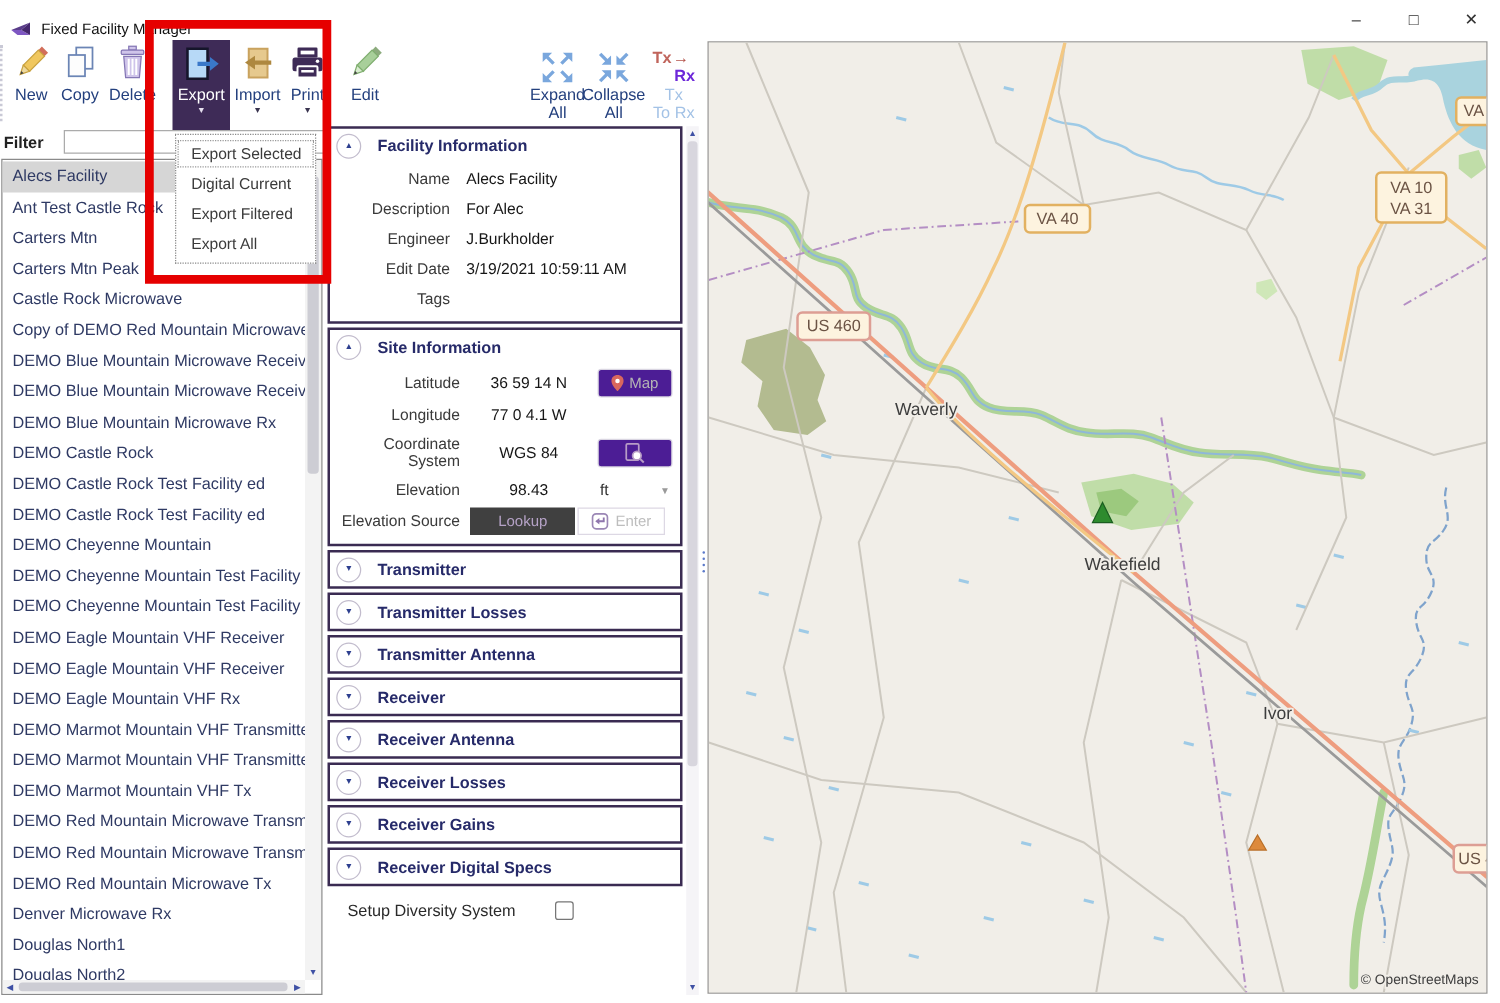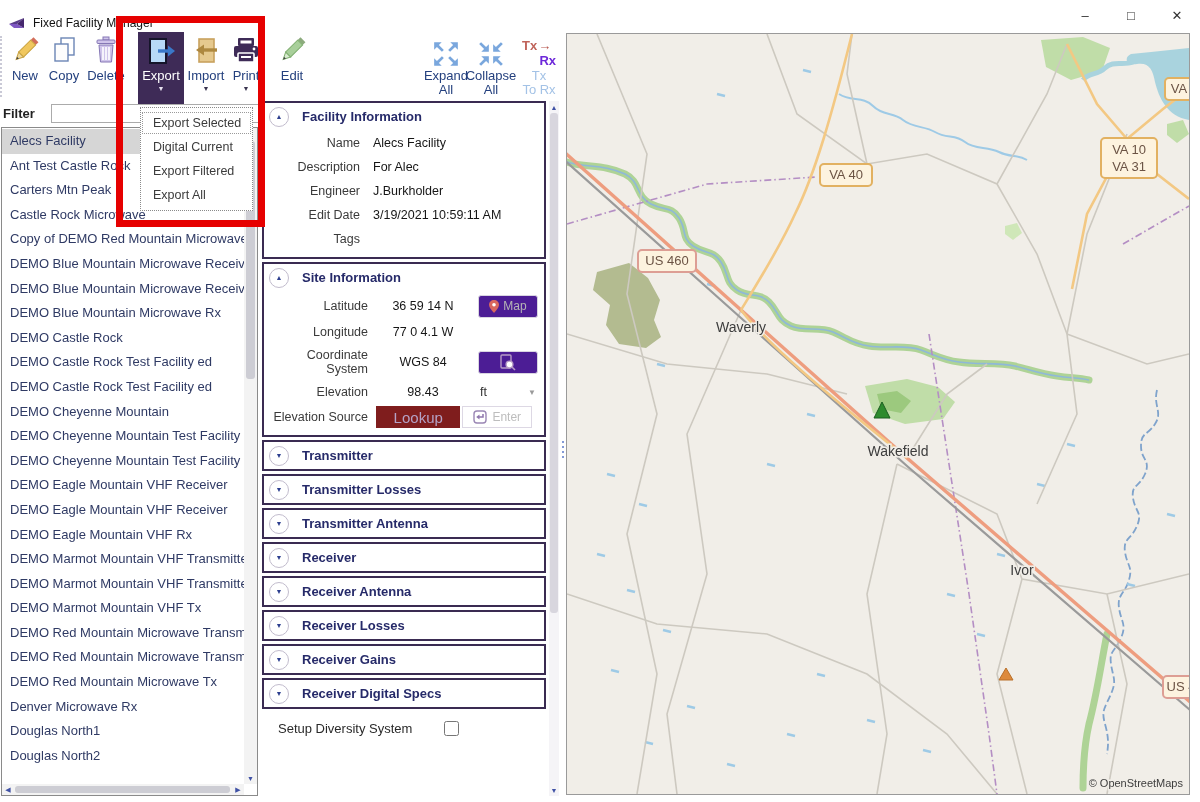--- a/index.html
+++ b/index.html
@@ -72,21 +72,21 @@
   .si-body { padding:2px 6px 6px 0; }
   .si-row { display:grid; grid-template-columns:104px 1fr 60px; column-gap:8px; align-items:center; min-height:26px; font-size:12.5px; }
   .si-row.tall { min-height:34px; }
   .si-label { text-align:right; color:#3a3a3a; line-height:1.15; }
   .si-value { text-align:center; color:#161616; }
   .mini-btn { height:23px; width:100%; border:1px solid #d9d5e1; border-radius:3px; background:#4c1d95; display:flex; align-items:center; justify-content:center; gap:4px; color:#b5b5b5; font-size:12px; }
   .unit-cell { display:flex; align-items:center; justify-content:space-between; padding:0 2px; color:#333; font-size:12.5px; }
   .unit-caret { font-size:8px; color:#9a9a9a; }
   .src-row { display:grid; grid-template-columns:104px 1fr; column-gap:8px; align-items:center; min-height:24px; font-size:12.5px; padding-right:6px; }
   .src-btns { display:flex; gap:2px; }
-  .lookup-btn { flex:1.25; height:22px; background:#7f1d1d; color:#b5a2c6; font-size:15px; border:none; display:flex; align-items:center; justify-content:center; font-family:inherit; }
+  .lookup-btn { flex:1.25; height:22px; background:#404040; color:#b5a2c6; font-size:12px; border:none; display:flex; align-items:center; justify-content:center; font-family:inherit; }
   .enter-btn { flex:1; height:22px; background:#fff; border:1px solid #ddd8e4; color:#bdbdbd; font-size:12px; display:flex; align-items:center; justify-content:center; gap:5px; font-family:inherit; }
   .div-row { margin-top:12px; padding-left:16px; display:flex; align-items:center; font-size:13px; color:#2a2a2a; }
   .div-row input { margin-left:32px; width:15px; height:15px; }
 
   
   .dv { position:absolute; left:549px; top:101px; width:10px; height:695px; background:#f5f4f7; }
   .dv .up{top:0;} .dv .down{bottom:0;}
   .dv-thumb { position:absolute; left:1px; right:1px; top:12px; height:500px; background:#d8d6de; border-radius:3px; }
   .splitter { position:absolute; left:559px; top:100px; width:7px; height:698px; display:flex; flex-direction:column; align-items:center; justify-content:center; gap:3px; }
   .splitter i { width:2px; height:2px; background:#5b79c9; border-radius:50%; }
@@ -256,20 +256,21 @@
 
 <div class="filter-row">
   <span class="filter-label">Filter</span>
   <input class="filter-input" type="text" value="" style="">
 </div>
 
 <div class="listbox">
   <div class="items">
     <div class="li sel">Alecs Facility</div>
     <div class="li">Ant Test Castle Rock</div>
+    <div class="li">Carters Mtn</div>
     <div class="li">Carters Mtn Peak</div>
     <div class="li">Castle Rock Microwave</div>
     <div class="li">Copy of DEMO Red Mountain Microwave Tx</div>
     <div class="li">DEMO Blue Mountain Microwave Receiver</div>
     <div class="li">DEMO Blue Mountain Microwave Receiver</div>
     <div class="li">DEMO Blue Mountain Microwave Rx</div>
     <div class="li">DEMO Castle Rock</div>
     <div class="li">DEMO Castle Rock Test Facility ed</div>
     <div class="li">DEMO Castle Rock Test Facility ed</div>
     <div class="li">DEMO Cheyenne Mountain</div>

